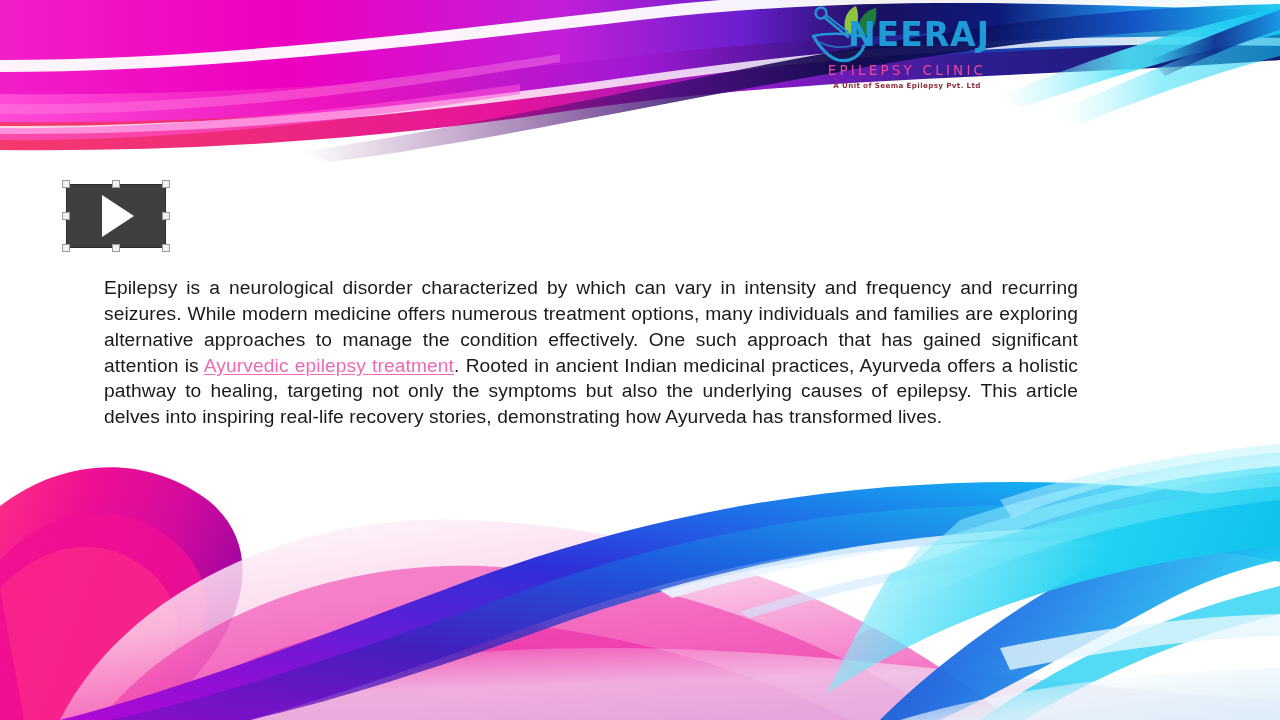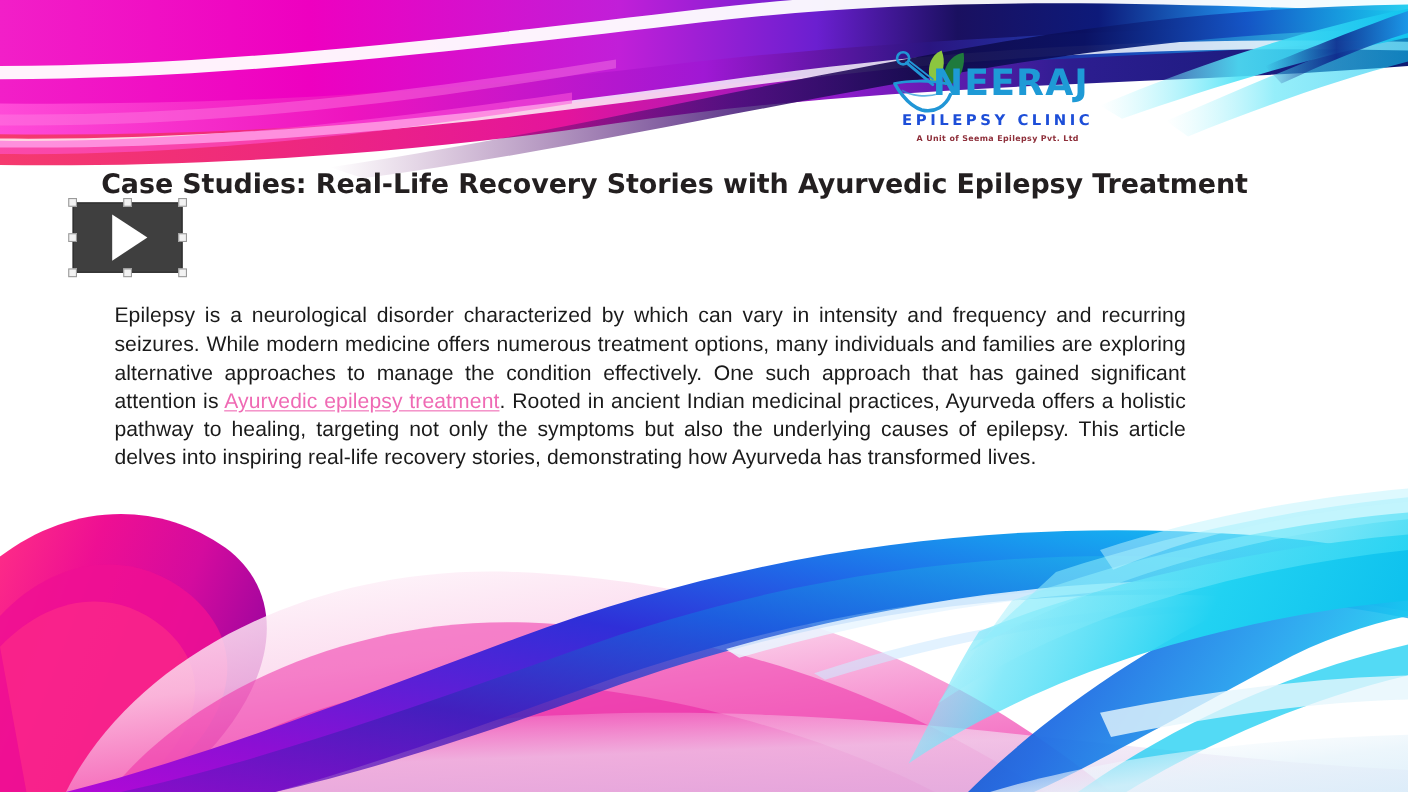--- a/index.html
+++ b/index.html
@@ -9,35 +9,35 @@
     font-family:"Liberation Sans", sans-serif;
     position:relative;
   }
   .slide{position:absolute;inset:0;background:#fff;overflow:hidden;}
   .bg-layer{position:absolute;inset:0;pointer-events:none;}
   .bg-layer svg{display:block;width:1280px;height:720px;}
 
   
   .logo{
     position:absolute;left:812px;top:4px;width:190px;height:104px;
-    display:flex;flex-direction:column;align-items:center;justify-content:flex-start;margin-top:40px;
+    display:flex;flex-direction:column;align-items:center;justify-content:flex-start;
   }
   .logo-mark{position:relative;width:190px;height:62px;}
   .logo-mark svg{position:absolute;left:0;top:0;}
   .logo-name{
     position:absolute;left:36px;top:14px;
     font-family:"DejaVu Sans", sans-serif;
     font-weight:bold;font-size:33px;letter-spacing:1px;
     color:#1e9ad6;line-height:1;
     -webkit-text-stroke:0px;
   }
   .logo-sub{
     font-family:"DejaVu Sans", sans-serif;
-    font-weight:bold;font-size:13.5px;letter-spacing:3.2px;
-    color:#1d4ed8;line-height:1;margin-top:-2px;
+    font-weight:normal;font-size:13.5px;letter-spacing:3.2px;
+    color:#ec4899;line-height:1;margin-top:-2px;
   }
   .logo-tag{
     font-family:"DejaVu Sans", sans-serif;
     font-weight:bold;font-size:7.2px;letter-spacing:.35px;
     color:#8e2f3a;line-height:1;margin-top:4px;
   }
 
   
   .title{
     position:absolute;left:92px;top:152px;width:1130px;
@@ -271,21 +271,20 @@
         <path d="M2,33 C2,33 12,52 26,56 C38,59 48,52 52,42" fill="none" stroke="#2196d6" stroke-width="3.2" stroke-linecap="round"></path>
         <path d="M1,32 C14,29 34,29 48,32" fill="none" stroke="#2196d6" stroke-width="2.6" stroke-linecap="round"></path>
         <path d="M8,38 C16,43 30,45 42,41" fill="none" stroke="#2196d6" stroke-width="1.6" opacity=".7"></path>
       </svg>
       <span class="logo-name">NEERAJ</span>
     </div>
     <span class="logo-sub">EPILEPSY CLINIC</span>
     <span class="logo-tag">A Unit of Seema Epilepsy Pvt. Ltd</span>
   </div>
 
-  <div class="title">Case Studies: Real-Life Recovery Stories with Ayurvedic Epilepsy Treatment</div>
 
   <div class="video-ph">
     <div class="tri"></div>
   </div>
   <div class="handle h-nw"></div>
   <div class="handle h-n"></div>
   <div class="handle h-ne"></div>
   <div class="handle h-w"></div>
   <div class="handle h-e"></div>
   <div class="handle h-sw"></div>

